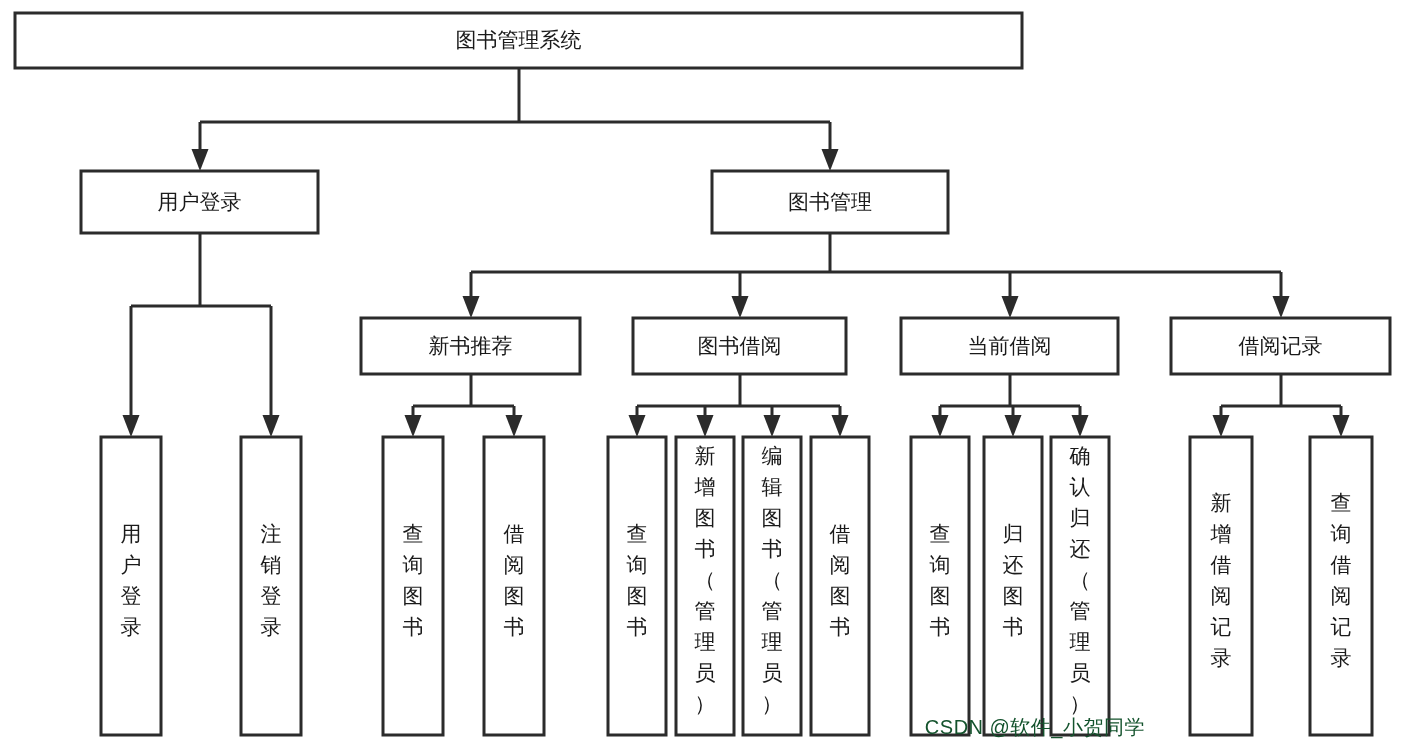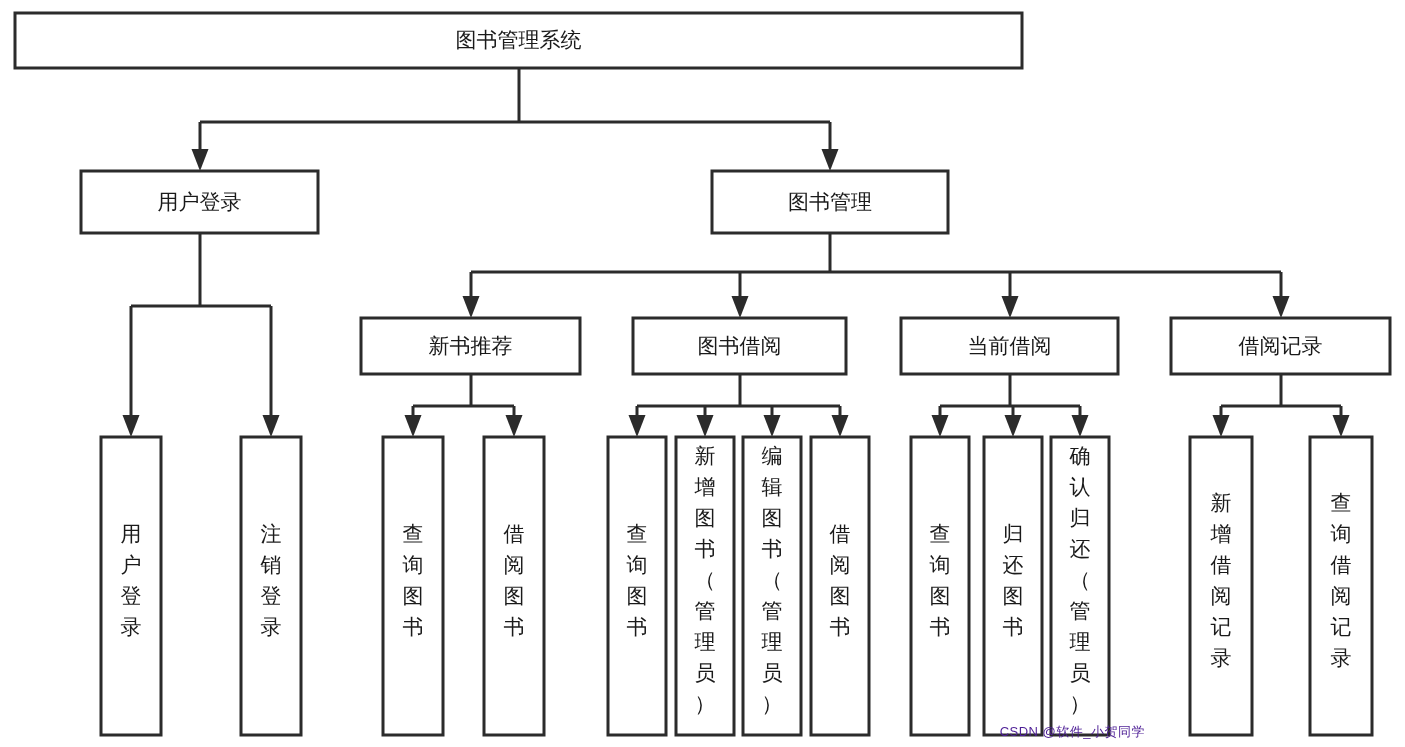--- a/index.html
+++ b/index.html
@@ -53,22 +53,22 @@
     font-family: "Liberation Sans", "DejaVu Sans", sans-serif;
     fill: #1a1a1a;
     font-size: 21px;
     text-anchor: middle;
   }
   .watermark {
     position: absolute;
     right: 14px;
     bottom: 6px;
     font-family: "Liberation Sans", "DejaVu Sans", sans-serif;
-    font-size: 13px;
-    color: #4c1d95;
+    font-size: 20px;
+    color: #14532d;
     letter-spacing: 0.5px;
     white-space: nowrap;
     user-select: none;
   }
 </style>
 </head>
 <body>
 
 <div id="diagram-root">
   <svg class="diagram-canvas" id="diagram-canvas" viewBox="0 0 1405 747" xmlns="http://www.w3.org/2000/svg">

